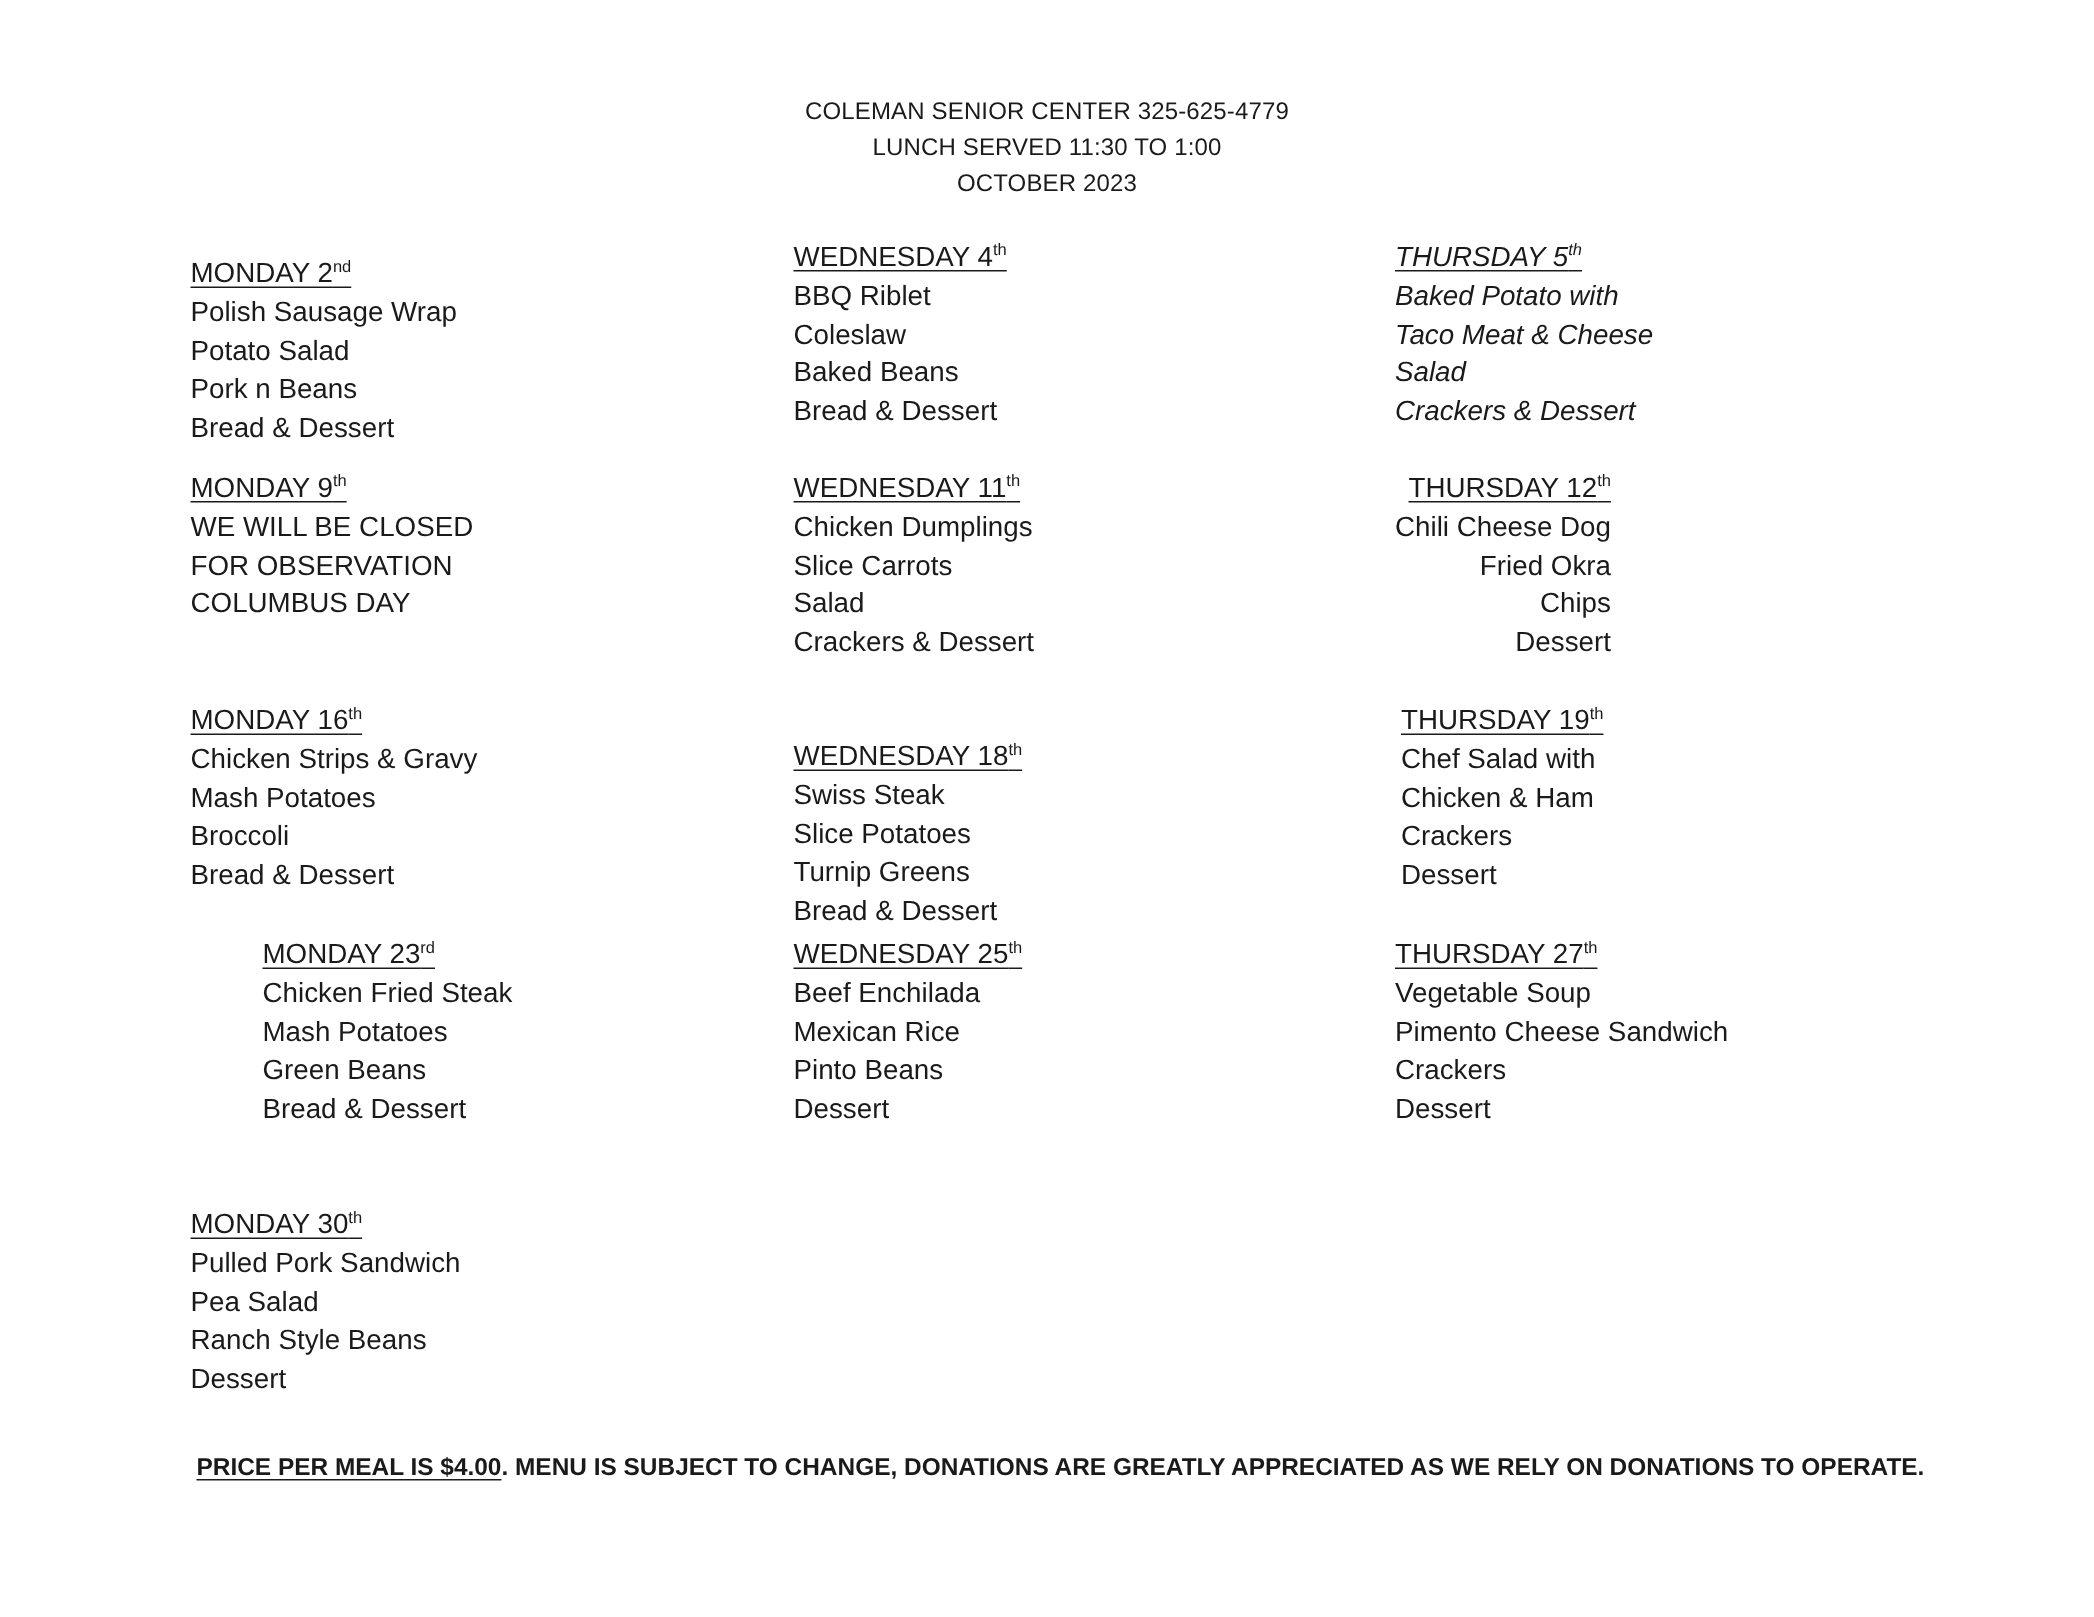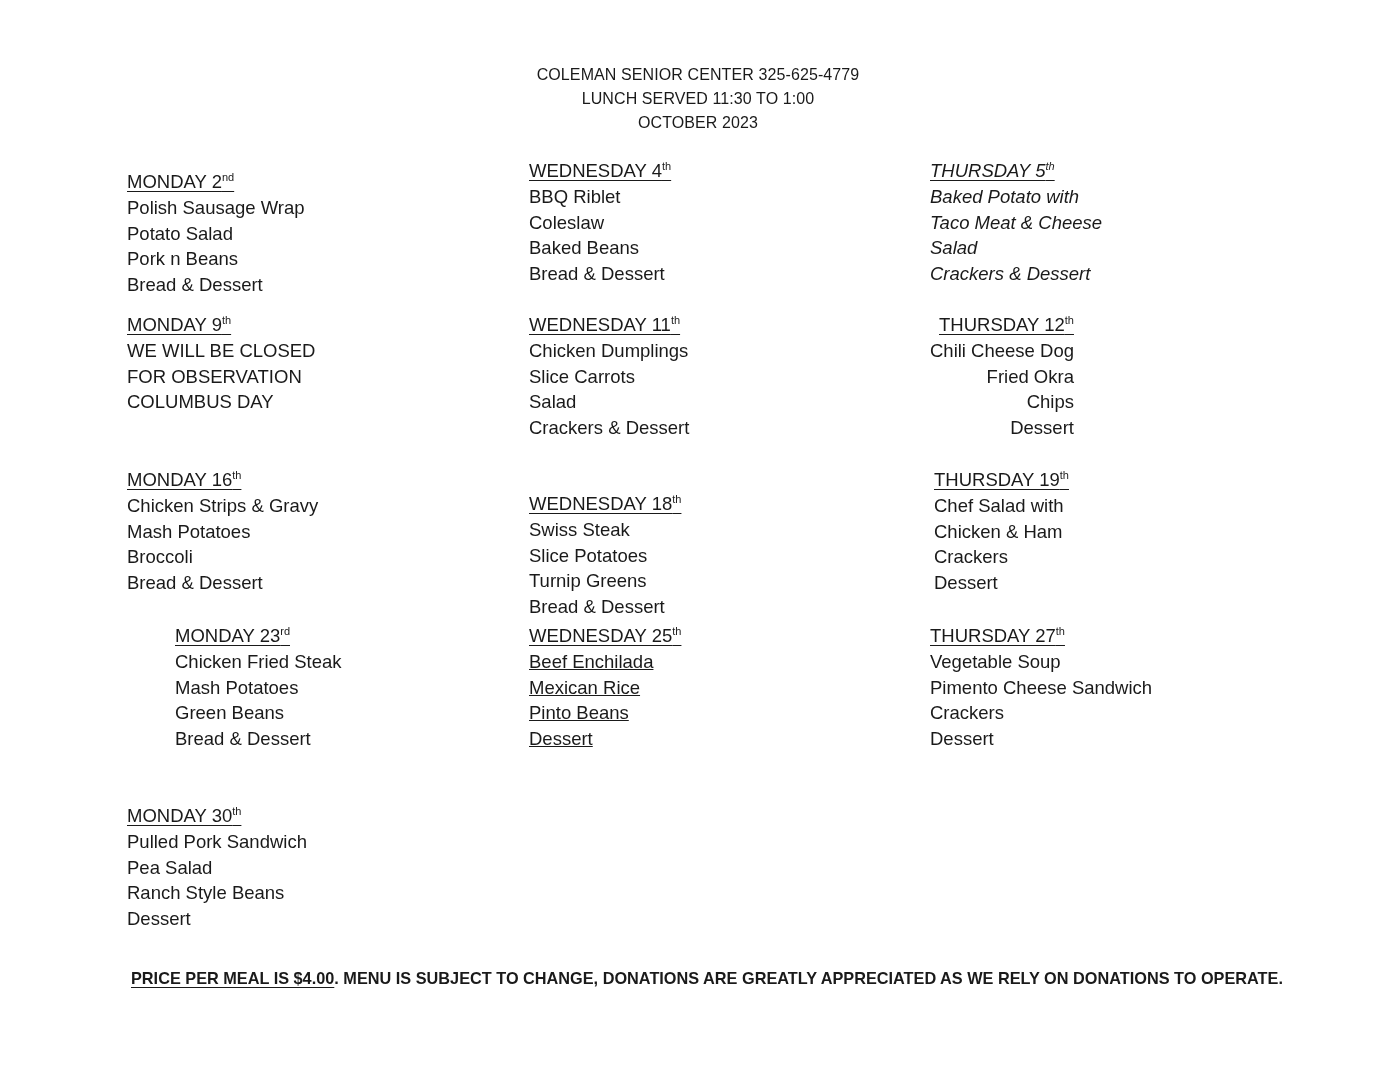--- a/index.html
+++ b/index.html
@@ -111,21 +111,21 @@
 </div>
 
 <div class="block" style="left:127px; top:623px;margin-left:48px;">
   <div class="day-title"><span>MONDAY 23</span><sup>rd</sup></div>
   <div class="item">Chicken Fried Steak</div>
   <div class="item">Mash Potatoes</div>
   <div class="item">Green Beans</div>
   <div class="item">Bread &amp; Dessert</div>
 </div>
 
-<div class="block" style="left:529px; top:623px;text-decoration:underline;">
+<div class="block" style="left:529px; top:623px;">
   <div class="day-title"><span>WEDNESDAY 25</span><sup>th</sup></div>
   <div class="item">Beef Enchilada</div>
   <div class="item">Mexican Rice</div>
   <div class="item">Pinto Beans</div>
   <div class="item">Dessert</div>
 </div>
 
 <div class="block" style="left:930px; top:623px;">
   <div class="day-title"><span>THURSDAY 27</span><sup>th</sup></div>
   <div class="item">Vegetable Soup</div>

